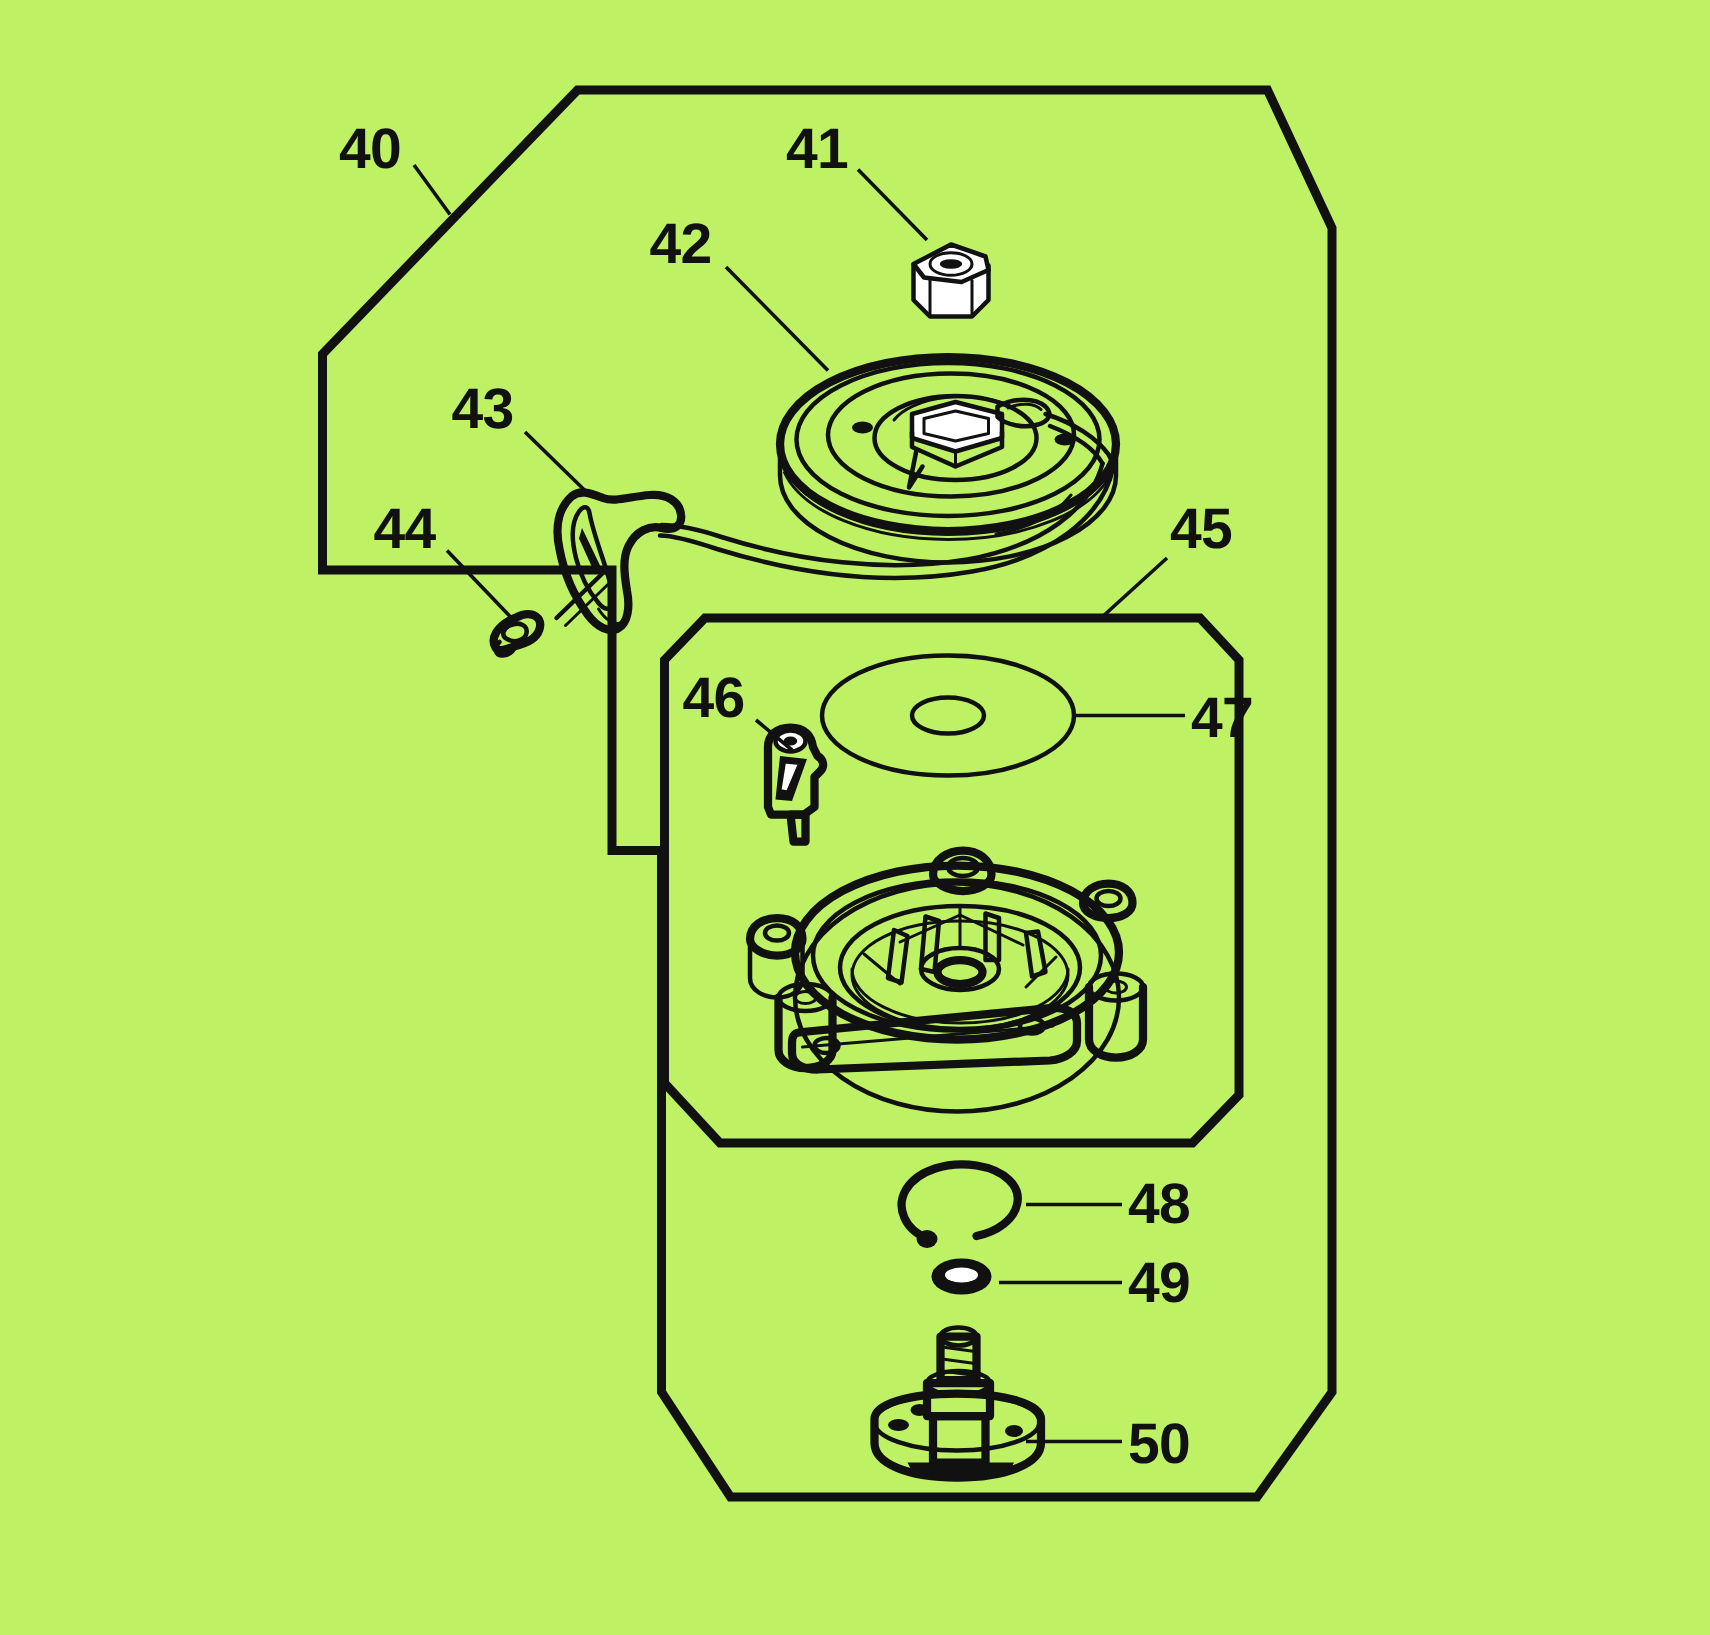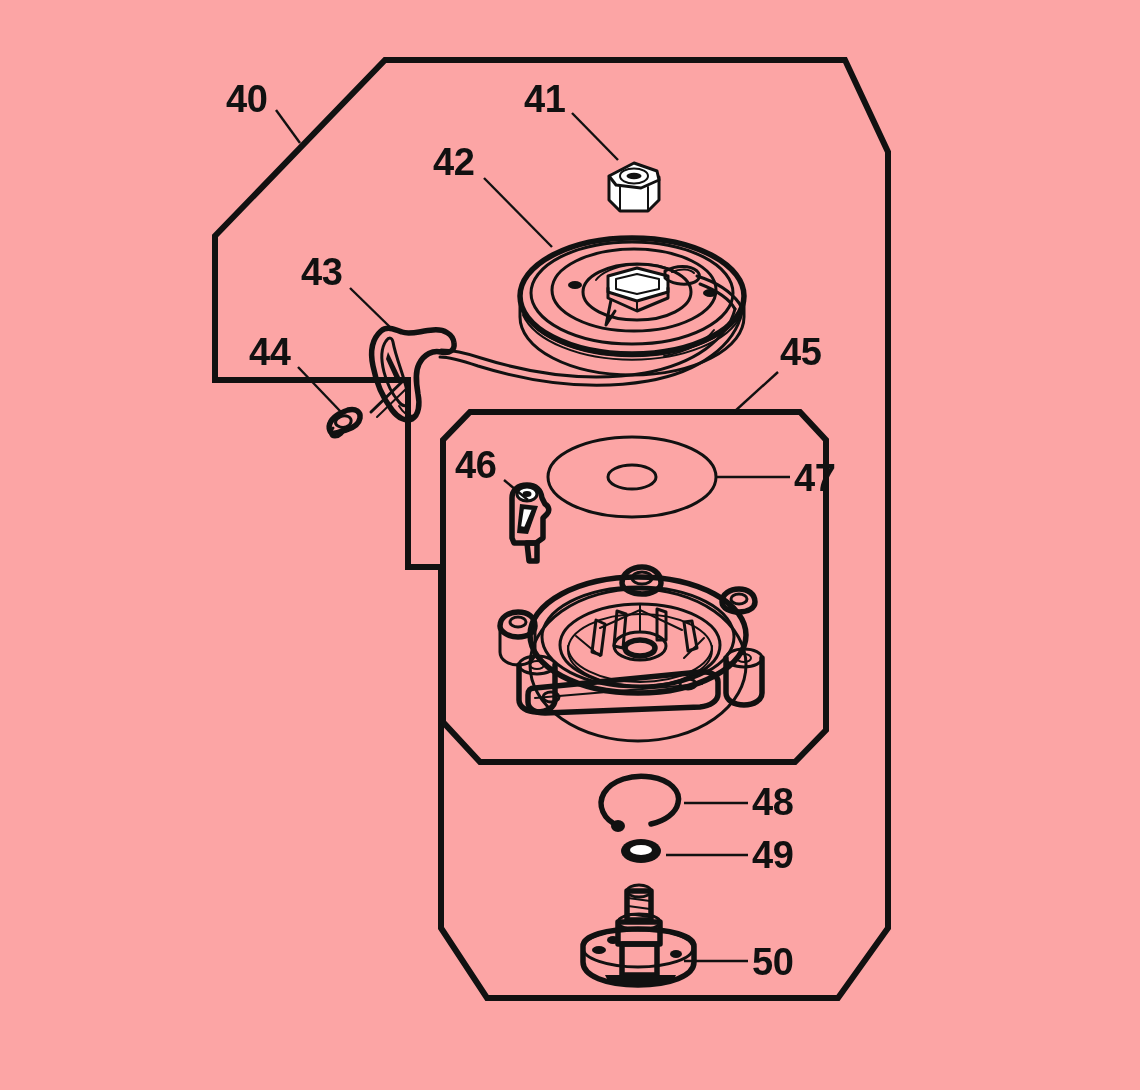--- a/index.html
+++ b/index.html
@@ -8,21 +8,21 @@
     padding: 0;
     background: #ffffff;
   }
   body {
     font-family: "Liberation Sans", sans-serif;
   }
   #diagram-root {
     position: relative;
     width: 1140px;
     height: 1090px;
-    background: #fca5a5;
+    background: #bef264;
     overflow: hidden;
   }
   #parts-svg {
     position: absolute;
     left: 0;
     top: 0;
     width: 1140px;
     height: 1090px;
     display: block;
   }

